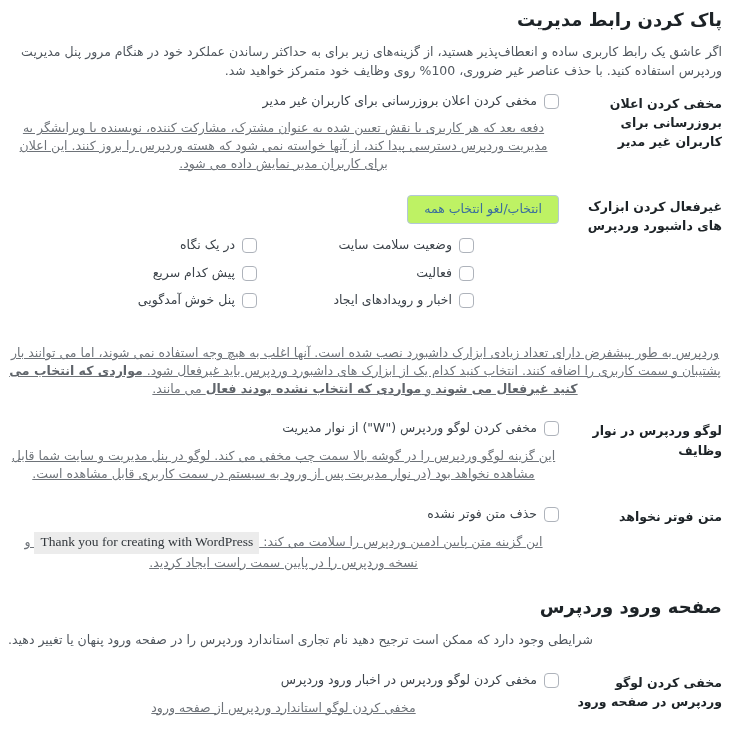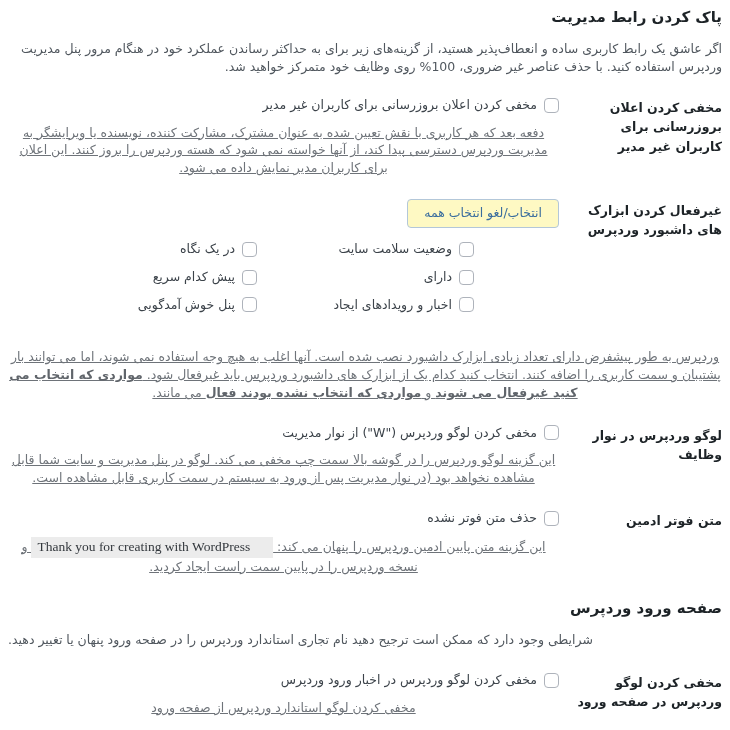--- a/index.html
+++ b/index.html
@@ -4,25 +4,25 @@
 <style>
   * { box-sizing: border-box; }
   html,body { margin:0; padding:0; background:#fff; }
   body {
     width:730px; height:730px; overflow:hidden;
     font-family:"DejaVu Sans", sans-serif;
     font-size:12.5px; color:#3c434a; direction:rtl;
     padding:8px 8px 0 8px;
   }
   .section-title {
-    font-size:15px; font-weight:bold; color:#1d2327;
+    font-size:18px; font-weight:bold; color:#1d2327;
     margin:0 0 12px 0; line-height:1.3;
   }
   .intro {
-    margin:0 0 8px 0; line-height:1.45; color:#50575e; text-align:right;
+    margin:0 0 0 0; line-height:1.45; color:#50575e; text-align:right;
   }
   .intro.centered { text-align:left; margin:6px 0 10px 0; }
   table.form-table { width:100%; border-collapse:collapse; }
   table.form-table th {
     width:163px; text-align:right; vertical-align:top;
     font-size:12.5px; font-weight:bold; color:#1d2327;
     padding:14px 0 10px 12px; line-height:1.55;
   }
   table.form-table td {
     vertical-align:top; padding:12px 0 10px 0; text-align:right;
@@ -40,32 +40,32 @@
   .hint {
     color:#6e7379; text-align:center; line-height:1.42;
     margin:9px 0 0 0;
     text-decoration:underline;
   }
   .hint.wide { margin:12px 0 0 0; padding:0; }
   .hint strong { color:#60656b; }
   .hint-row td { padding:2px 0 16px 0; }
   .toggle-btn {
     font-family:inherit; font-size:12.5px;
-    color:#3a6d9e; background:#fef9c3;
+    color:#3a6d9e; background:#bef264;
     border:1px solid #b3c7d9; border-radius:4px;
     padding:5px 16px 6px 16px; cursor:pointer; line-height:1.3;
   }
   .widget-grid {
     display:grid; grid-template-columns:217px 217px;
     row-gap:9px; margin:12px 85px 0 0;
   }
   .widget-grid label.cb { justify-self:start; }
   .code-chip {
     font-family:"Liberation Serif", serif; font-size:13.5px;
-    background:#ececec; color:#32373c; padding:1px 23px 2px 6px;
+    background:#ececec; color:#32373c; padding:1px 6px 2px 6px;
     direction:ltr; unicode-bidi:embed; display:inline-block; line-height:1.35;
   }
   .spacer { height:14px; }
 </style>
 </head>
 <body>
 
 <h2 class="section-title">پاک کردن رابط مدیریت</h2>
 <p class="intro">اگر عاشق یک رابط کاربری ساده و انعطاف‌پذیر هستید، از گزینه‌های زیر برای به حداکثر رساندن عملکرد خود در هنگام مرور پنل مدیریت وردپرس استفاده کنید. با حذف عناصر غیر ضروری، 100% روی وظایف خود متمرکز خواهید شد.</p>
 
@@ -92,21 +92,21 @@
         <label class="cb">
           <input type="checkbox" style="">
           <span>وضعیت سلامت سایت</span>
         </label>
         <label class="cb">
           <input type="checkbox" style="">
           <span>در یک نگاه</span>
         </label>
         <label class="cb">
           <input type="checkbox" style="">
-          <span>دارای</span>
+          <span>فعالیت</span>
         </label>
         <label class="cb">
           <input type="checkbox" style="">
           <span>پیش کدام سریع</span>
         </label>
         <label class="cb">
           <input type="checkbox" style="">
           <span>اخبار و رویدادهای ایجاد</span>
         </label>
         <label class="cb">
@@ -130,29 +130,29 @@
         <label class="cb">
           <input type="checkbox" style="">
           <span>مخفی کردن لوگو وردپرس ("W") از نوار مدیریت</span>
         </label>
       </div>
       <p class="hint">این گزینه لوگو وردپرس را در گوشه بالا سمت چپ مخفی می کند. لوگو در پنل مدیریت و سایت شما قابل مشاهده نخواهد بود (در نوار مدیریت پس از ورود به سیستم در سمت کاربری قابل مشاهده است.</p>
     </td>
   </tr>
 
   <tr>
-    <th>متن فوتر ادمین</th>
+    <th>متن فوتر نخواهد</th>
     <td>
       <div class="cb-line">
         <label class="cb">
           <input type="checkbox" style="">
           <span>حذف متن فوتر نشده</span>
         </label>
       </div>
-      <p class="hint"><span>این گزینه متن پایین ادمین وردپرس را پنهان می کند: </span><span class="code-chip">Thank you for creating with WordPress</span><span> و نسخه وردپرس را در پایین سمت راست ایجاد کردید.</span></p>
+      <p class="hint"><span>این گزینه متن پایین ادمین وردپرس را سلامت می کند: </span><span class="code-chip">Thank you for creating with WordPress</span><span> و نسخه وردپرس را در پایین سمت راست ایجاد کردید.</span></p>
     </td>
   </tr>
 </tbody>
   </table>
 
 <div class="spacer"></div>
 
 <h2 class="section-title">صفحه ورود وردپرس</h2>
 <p class="intro centered">شرایطی وجود دارد که ممکن است ترجیح دهید نام تجاری استاندارد وردپرس را در صفحه ورود پنهان یا تغییر دهید.</p>
 

